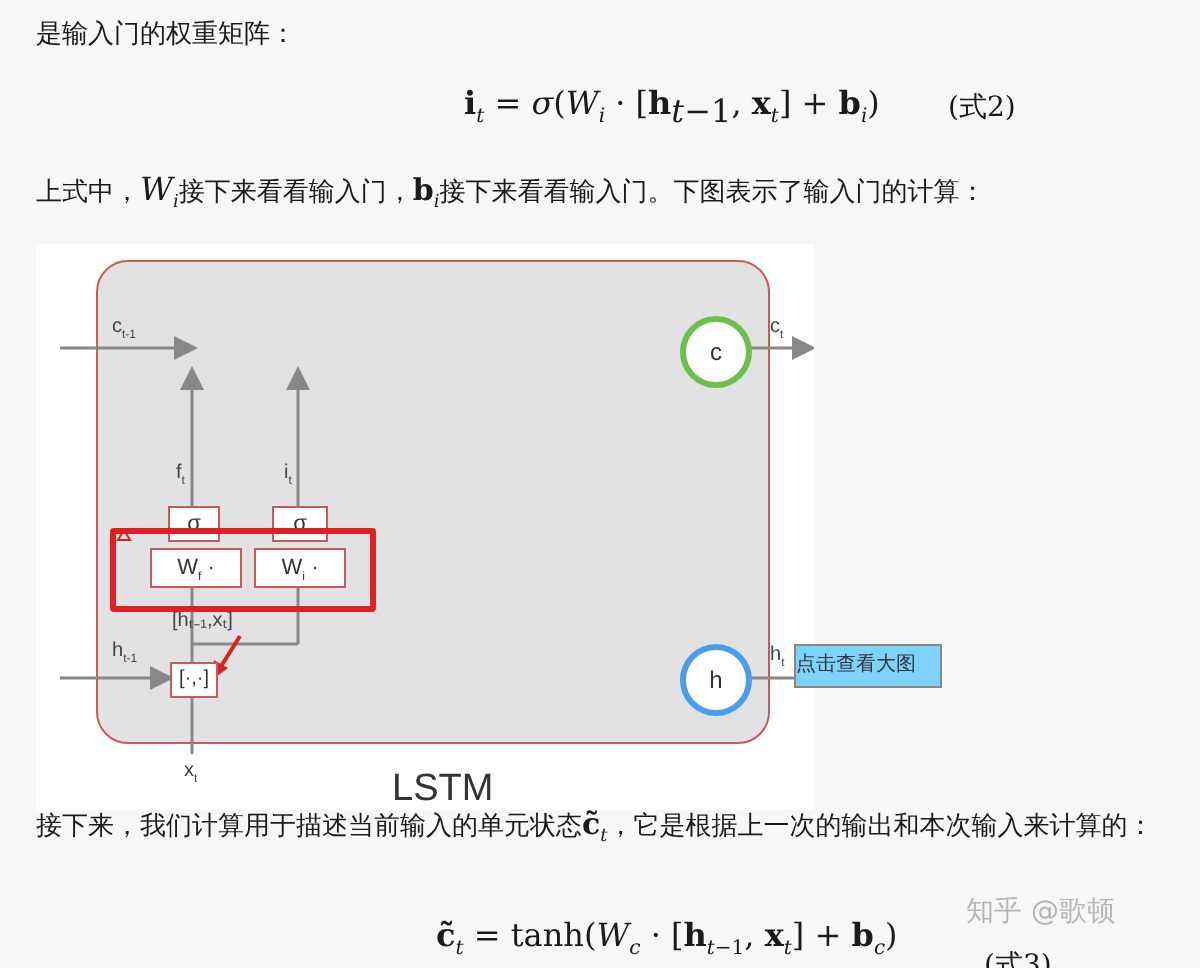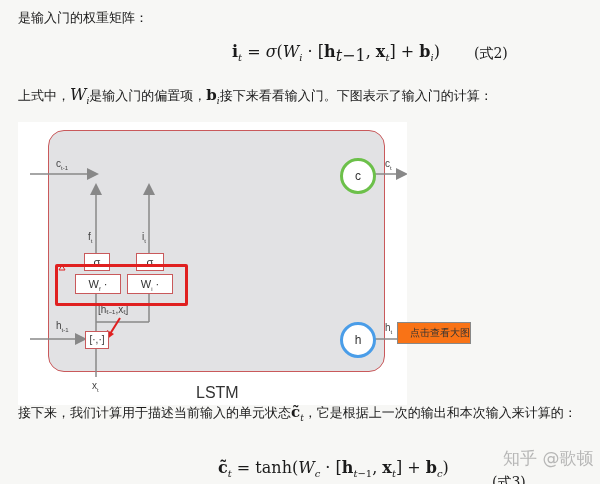--- a/index.html
+++ b/index.html
@@ -12,38 +12,38 @@
   .figure { position:absolute; left:18px; top:122px; width:389px; height:283px; background:#fff; }
   .cell { position:absolute; left:30px; top:8px; width:335px; height:240px; background:#e2e2e4;
           border:1.5px solid #c9595b; border-radius:16px; }
   .lbl { position:absolute; font-family:"Liberation Sans", sans-serif; font-size:10px; color:#444; }
   .lbl sub { font-size:6px; }
   .box { position:absolute; background:#fff; border:1px solid #c9595b; font-family:"Liberation Sans", sans-serif;
          font-size:11px; color:#333; text-align:center; }
   .hl { position:absolute; border:3px solid #e02020; border-radius:2px; }
   .circle { position:absolute; width:30px; height:30px; border-radius:50%; background:#fff;
             font-family:"Liberation Sans", sans-serif; font-size:12px; color:#333; text-align:center; line-height:30px; }
-  .tooltip { position:absolute; left:397px; top:322px; width:72px; height:20px; background:#f97316;
-             border:1px solid #888; font-size:10px; line-height:20px; text-align:right; color:#333; }
-  .cap { position:absolute; font-family:"Liberation Sans", sans-serif; font-size:16px; color:#333; }
-  .watermark { position:absolute; left:500px; top:446px; font-size:17px; color:rgba(160,160,160,0.75); white-space:nowrap;margin-left:20px; }
+  .tooltip { position:absolute; left:397px; top:322px; width:72px; height:20px; background:#7dd3fc;
+             border:1px solid #888; font-size:10px; line-height:20px; text-align:left; color:#333; }
+  .cap { position:absolute; font-family:"Liberation Sans", sans-serif; font-size:19px; color:#333; }
+  .watermark { position:absolute; left:500px; top:446px; font-size:14px; color:rgba(160,160,160,0.75); white-space:nowrap; }
   svg { position:absolute; left:0; top:0; }
 </style>
 </head>
 <body>
 
 <div class="para" style="top:9px;">是输入门的权重矩阵：</div>
 
 <div class="eq" style="left:232px; top:42px;">
   <b>i</b><sub style="font-size:10px;font-style:italic">t</sub> = <i>σ</i>(<i>W</i><sub style="font-size:10px;font-style:italic">i</sub> · [<b>h</b><sub style="font-size:16px"><i>t</i>−1</sub>, <b>x</b><sub style="font-size:10px;font-style:italic">t</sub>] + <b>b</b><sub style="font-size:10px;font-style:italic">i</sub>)
 </div>
 <div class="eqnum" style="left:474px; top:45px;text-align:right;">(式2)</div>
 
 <div class="para" style="top:86px;">
-  <span>上式中，</span><span class="math" style="font-style:italic;font-size:16px">W</span><sub class="math" style="font-style:italic;font-size:9px">i</sub><span>是输入门的偏置项，</span><b class="math" style="font-size:15px">b</b><sub class="math" style="font-style:italic;font-size:9px">i</sub><span>接下来看看输入门。下图表示了输入门的计算：</span>
+  <span>上式中，</span><span class="math" style="font-style:italic;font-size:16px">W</span><sub class="math" style="font-style:italic;font-size:9px">i</sub><span>接下来看看输入门，</span><b class="math" style="font-size:15px">b</b><sub class="math" style="font-style:italic;font-size:9px">i</sub><span>接下来看看输入门。下图表示了输入门的计算：</span>
 </div>
 
 <div class="figure">
   <div class="cell"></div>
 
   <svg width="389" height="283">
     <defs>
       <marker id="ah" markerWidth="8" markerHeight="8" refX="6" refY="4" orient="auto">
         <path d="M0,0 L8,4 L0,8 z" fill="#888"></path>
       </marker>
@@ -70,21 +70,21 @@
     <line x1="102" y1="196" x2="92" y2="212" stroke="#e02020" stroke-width="2"></line>
     <path d="M88,218 L89,208 L96,212 z" fill="#e02020"></path>
 
     <path d="M41,148 L47,148 L44,143 z" fill="none" stroke="#e02020" stroke-width="1"></path>
   </svg>
 
   <div class="lbl" style="left:38px; top:36px;"><span>c</span><sub>t-1</sub></div>
   <div class="lbl" style="left:70px; top:109px;"><span>f</span><sub>t</sub></div>
   <div class="lbl" style="left:124px; top:109px;"><span>i</span><sub>t</sub></div>
   <div class="lbl" style="left:38px; top:198px;"><span>h</span><sub>t-1</sub></div>
-  <div class="lbl" style="left:80px; top:180px; font-size:10px;text-align:right;">[hₜ₋₁,xₜ]</div>
+  <div class="lbl" style="left:68px; top:180px; font-size:10px;text-align:right;">[hₜ₋₁,xₜ]</div>
   <div class="lbl" style="left:74px; top:258px;"><span>x</span><sub>t</sub></div>
   <div class="lbl" style="left:367px; top:36px;"><span>c</span><sub>t</sub></div>
   <div class="lbl" style="left:367px; top:200px;"><span>h</span><sub>t</sub></div>
 
   <div class="box" style="left:66px; top:131px; width:24px; height:16px; line-height:16px;">σ</div>
   <div class="box" style="left:118px; top:131px; width:26px; height:16px; line-height:16px;">σ</div>
 
   <div class="hl" style="left:37px; top:142px; width:127px; height:36px;"></div>
 
   <div class="box" style="left:57px; top:152px; width:44px; height:18px; line-height:18px;"><span>W</span><sub style="font-size:6px">f</sub> <span>·</span></div>

